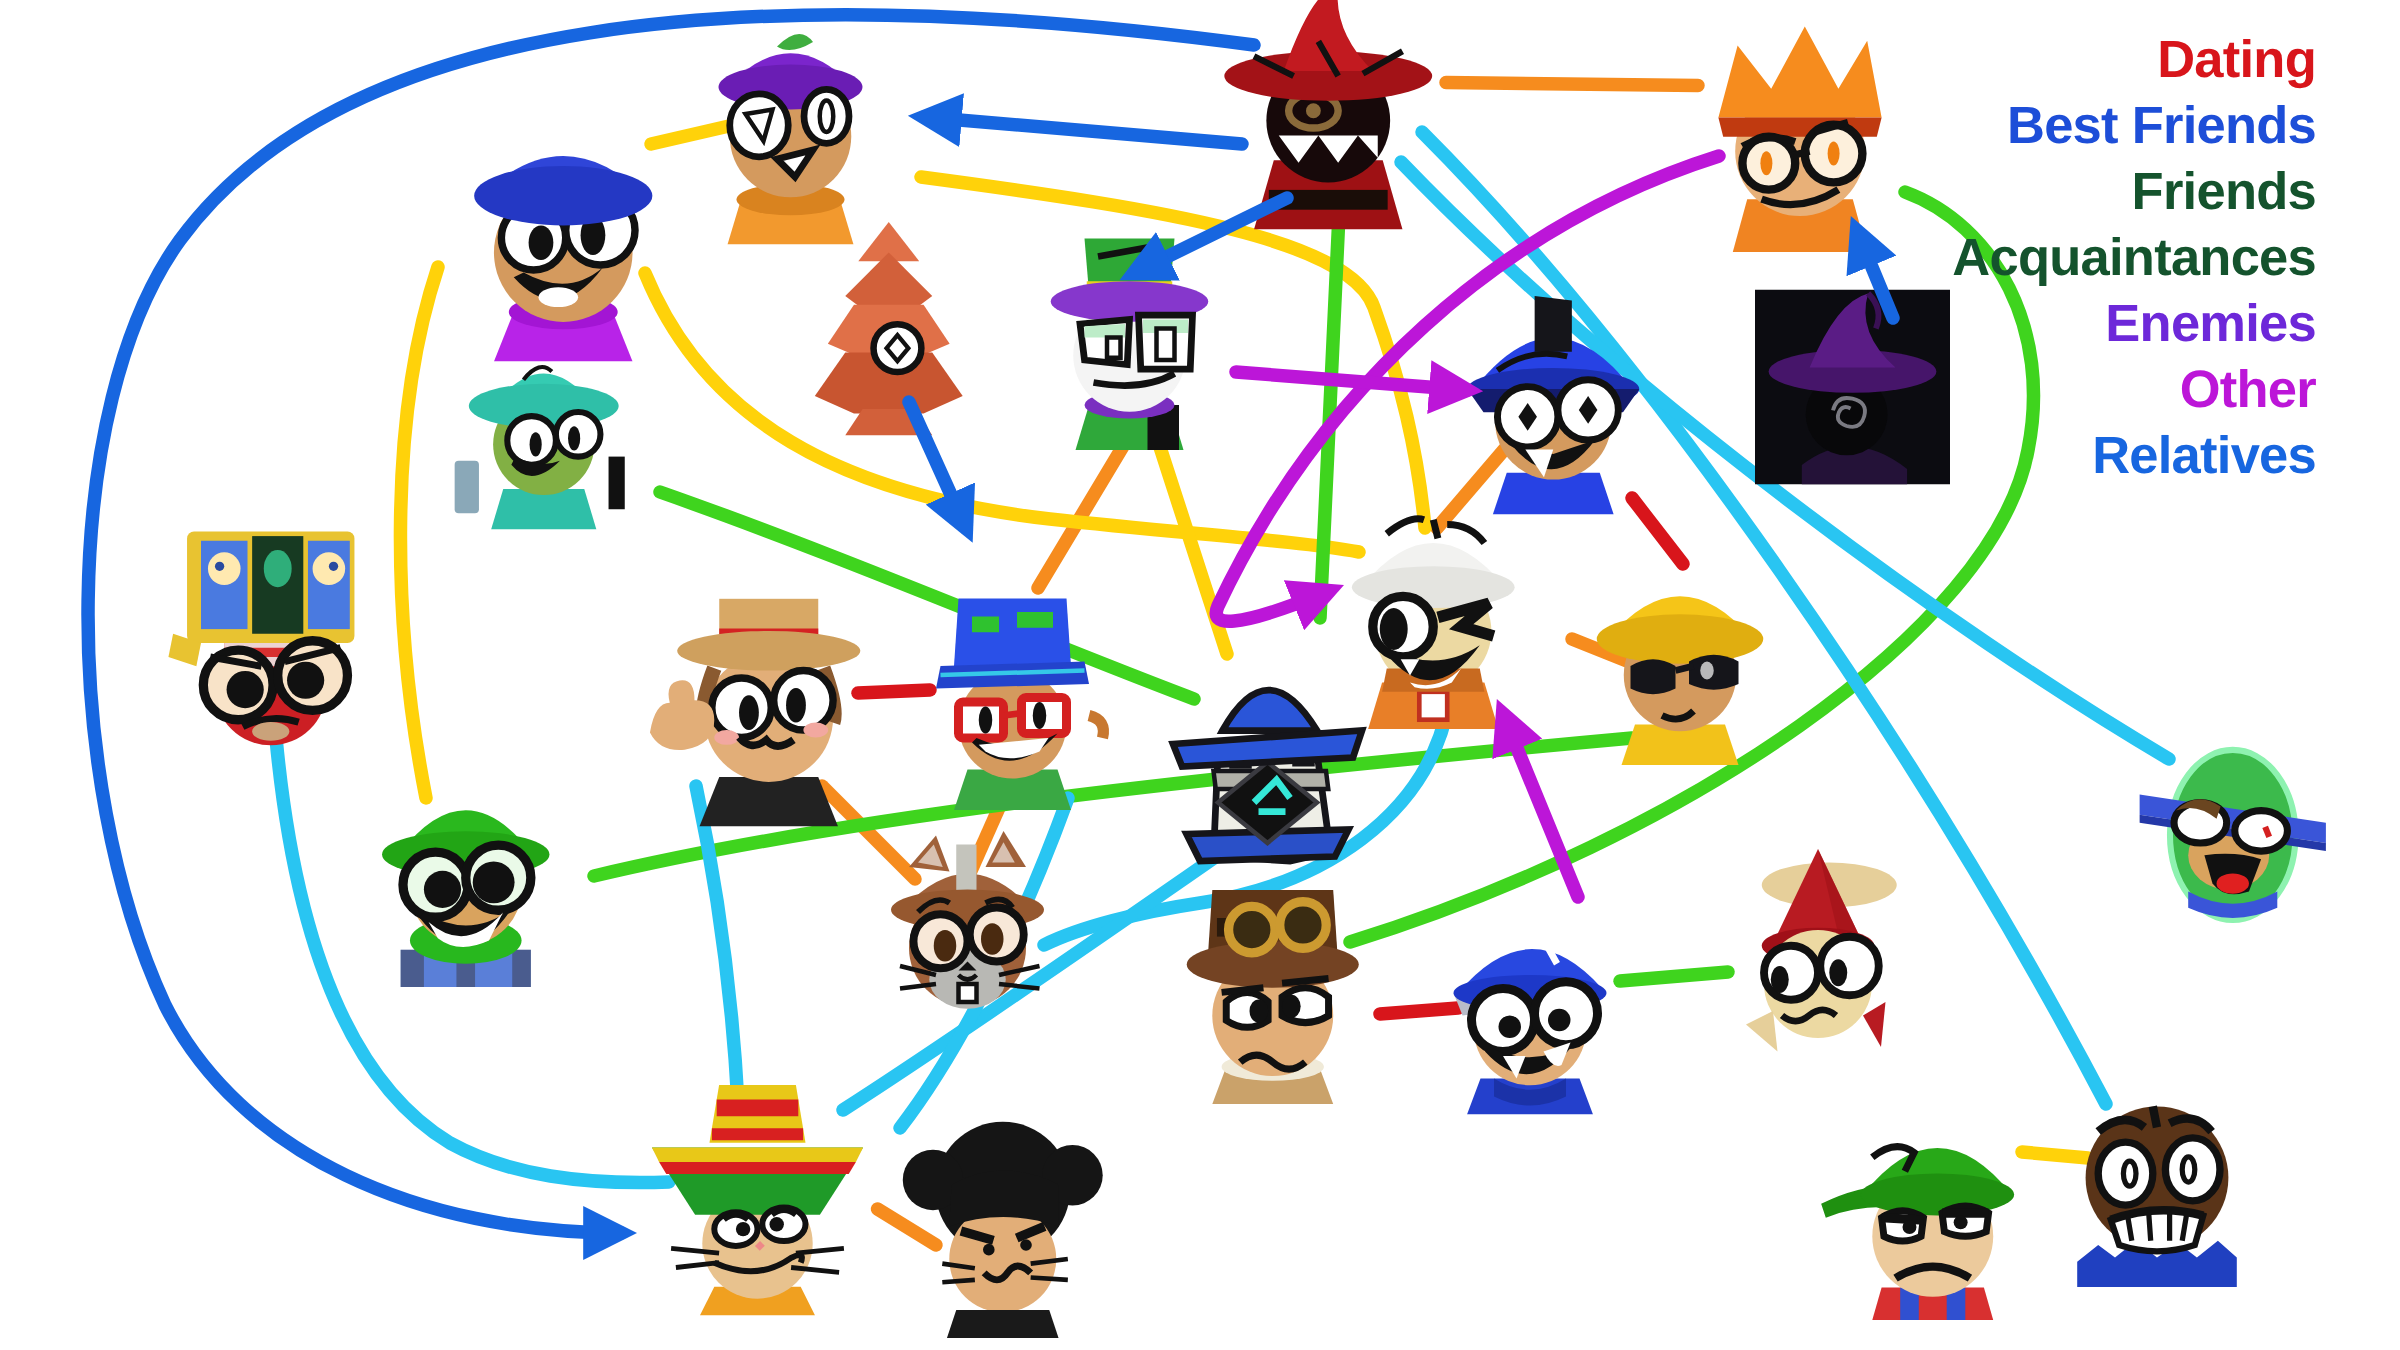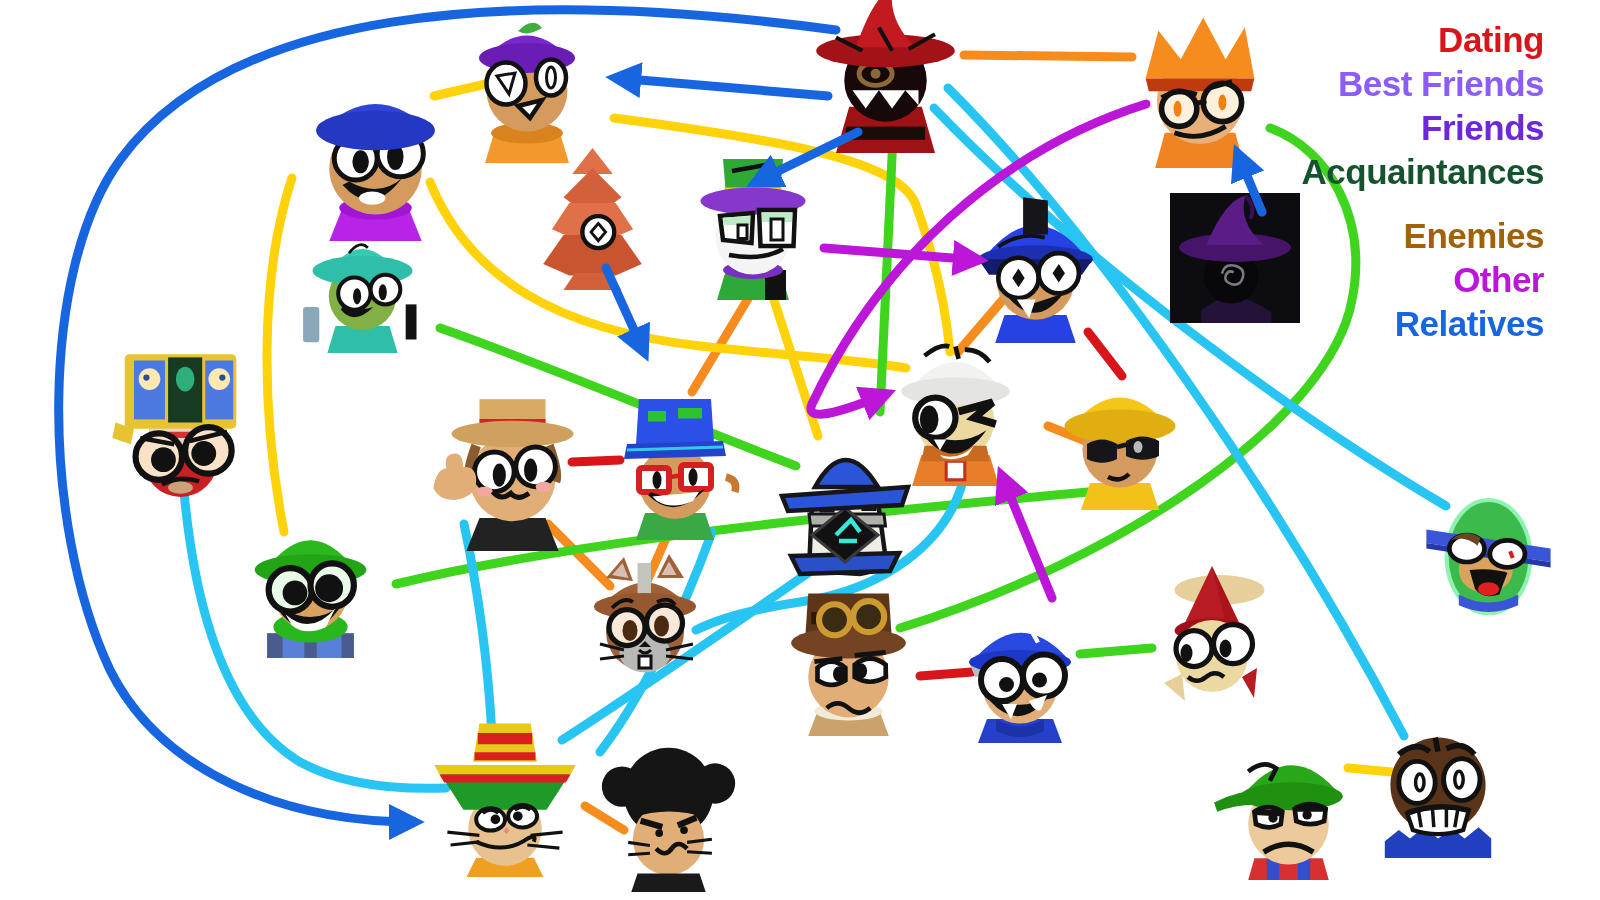--- a/index.html
+++ b/index.html
@@ -507,20 +507,20 @@
       <path d="M 858 132 L 756 182" fill="none" stroke="#1766e0" stroke-width="9" stroke-linecap="round" marker-end="url(#edges-over-arr-relatives)"></path>
       <path d="M 1262 212 L 1238 154" fill="none" stroke="#1766e0" stroke-width="9" stroke-linecap="round" marker-end="url(#edges-over-arr-relatives)"></path>
       <path d="M 836 30 C 500 -15 230 10 120 160 C 40 270 40 520 110 670 C 160 770 280 822 414 822" fill="none" stroke="#1766e0" stroke-width="9" stroke-linecap="round" marker-end="url(#edges-over-arr-relatives)"></path>
       <path d="M 606 268 L 644 352" fill="none" stroke="#1766e0" stroke-width="9" stroke-linecap="round" marker-end="url(#edges-over-arr-relatives)"></path>
       <path d="M 1146 104 C 1000 150 880 260 812 404 C 806 418 822 420 886 394" fill="none" stroke="#bc16d8" stroke-width="9" stroke-linecap="round" marker-end="url(#edges-over-arr-other)"></path>
       <path d="M 824 248 L 978 260" fill="none" stroke="#bc16d8" stroke-width="9" stroke-linecap="round" marker-end="url(#edges-over-arr-other)"></path>
       <path d="M 1052 598 L 1002 476" fill="none" stroke="#bc16d8" stroke-width="9" stroke-linecap="round" marker-end="url(#edges-over-arr-other)"></path>
     </svg>
   <div id="legend">
       <div class="legend-item" style="color: rgb(216, 21, 27);">Dating</div>
-      <div class="legend-item" style="color: #8b5cf6;">Best Friends</div>
-      <div class="legend-item" style="color: #6d28d9;">Friends</div>
+      <div class="legend-item" style="color: #1d4ed8;">Best Friends</div>
+      <div class="legend-item" style="color: #14532d;">Friends</div>
       <div class="legend-item" style="color: #14532d;">Acquaintances</div>
-      <div class="legend-item" style="color: #a16207; margin-top: 20px;">Enemies</div>
+      <div class="legend-item" style="color: #6d28d9;">Enemies</div>
       <div class="legend-item" style="color: rgb(188, 22, 216);">Other</div>
       <div class="legend-item" style="color: rgb(23, 102, 224);">Relatives</div>
     </div>
 </div>
 
 </body></html>

